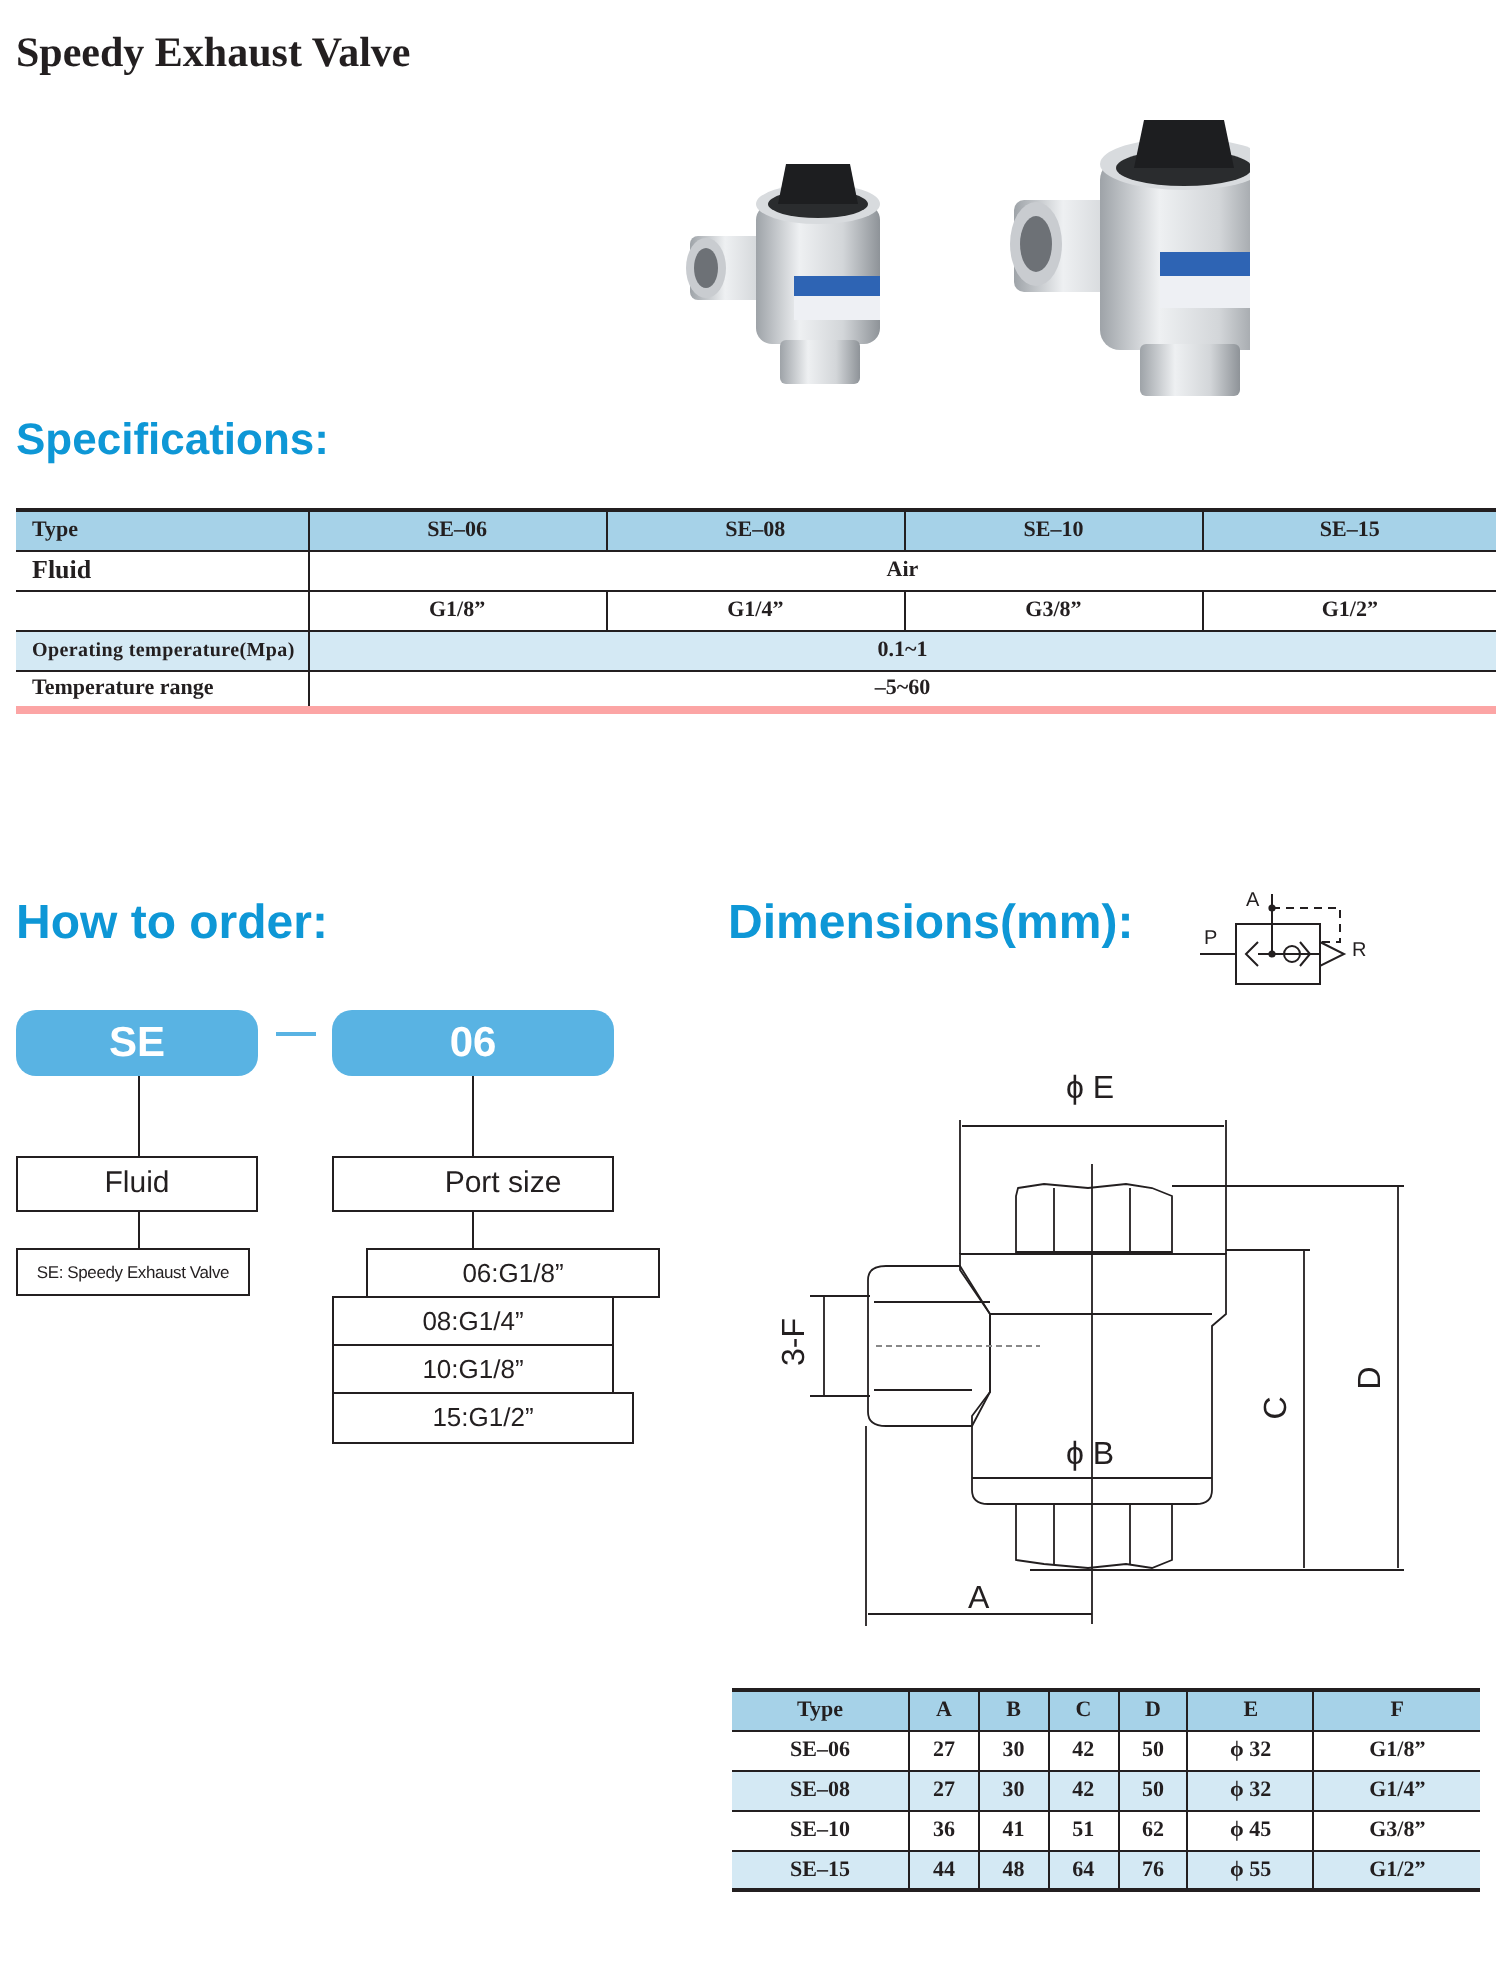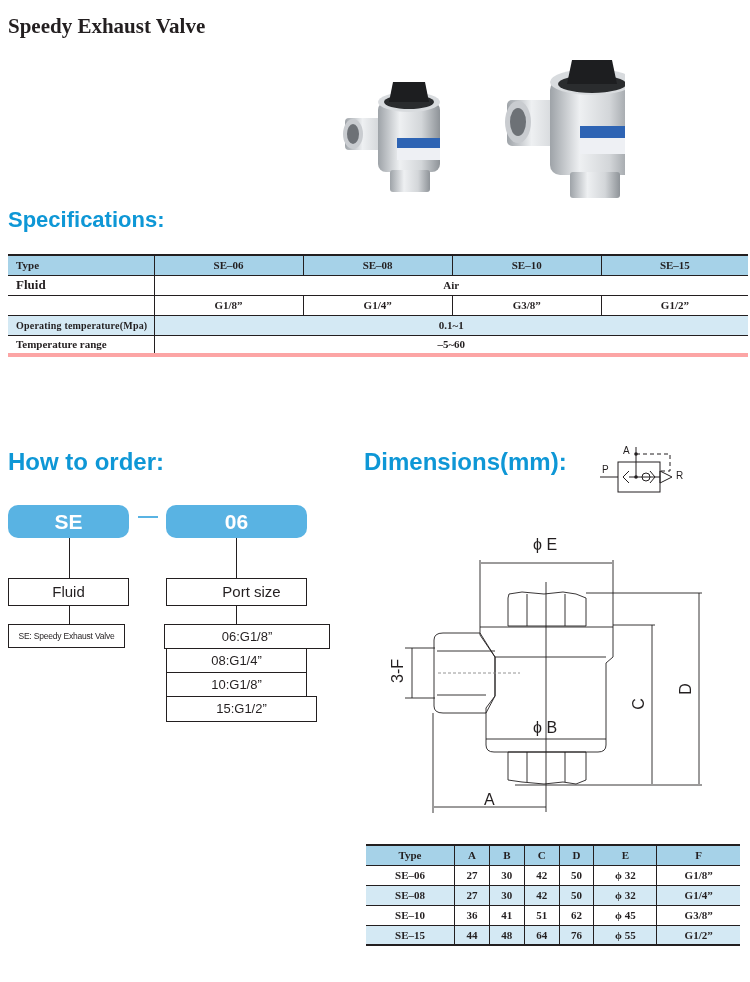--- a/index.html
+++ b/index.html
@@ -113,21 +113,21 @@
 <div class="pill" style="left:166px;top:505px;width:141px;">06</div>
 
 <div class="vline" style="left:69px;top:538px;height:40px;"></div>
 <div class="box" style="left:8px;top:578px;width:121px;height:28px;font-size:15px;line-height:26px;">Fluid</div>
 <div class="vline" style="left:69px;top:606px;height:18px;"></div>
 <div class="box" style="left:8px;top:624px;width:117px;height:24px;font-size:8.5px;line-height:22px;letter-spacing:-0.2px;">SE: Speedy Exhaust Valve</div>
 
 <div class="vline" style="left:236px;top:538px;height:40px;"></div>
 <div class="box" style="left:166px;top:578px;width:141px;height:28px;font-size:15px;line-height:26px;padding-left:30px;">Port size</div>
 <div class="vline" style="left:236px;top:606px;height:18px;"></div>
-<div class="box" style="left:164px;top:624px;width:166px;height:25px;font-size:13px;line-height:23px;">06:G1/8”</div>
+<div class="box" style="left:183px;top:624px;width:147px;height:25px;font-size:13px;line-height:23px;">06:G1/8”</div>
 <div class="box" style="left:166px;top:648px;width:141px;height:25px;font-size:13px;line-height:23px;">08:G1/4”</div>
 <div class="box" style="left:166px;top:672px;width:141px;height:25px;font-size:13px;line-height:23px;">10:G1/8”</div>
 <div class="box" style="left:166px;top:696px;width:151px;height:26px;font-size:13px;line-height:24px;">15:G1/2”</div>
 
 <div class="abs section-h" id="dim-h">Dimensions(mm):</div>
 
 <div class="abs" style="left:598px;top:442px;width:100px;height:60px;">
   <svg width="100" height="60" style="position:absolute;left:0;top:0">
     <g stroke="#231f20" fill="none" stroke-width="1">
       <rect x="20" y="20" width="42" height="30"></rect>

